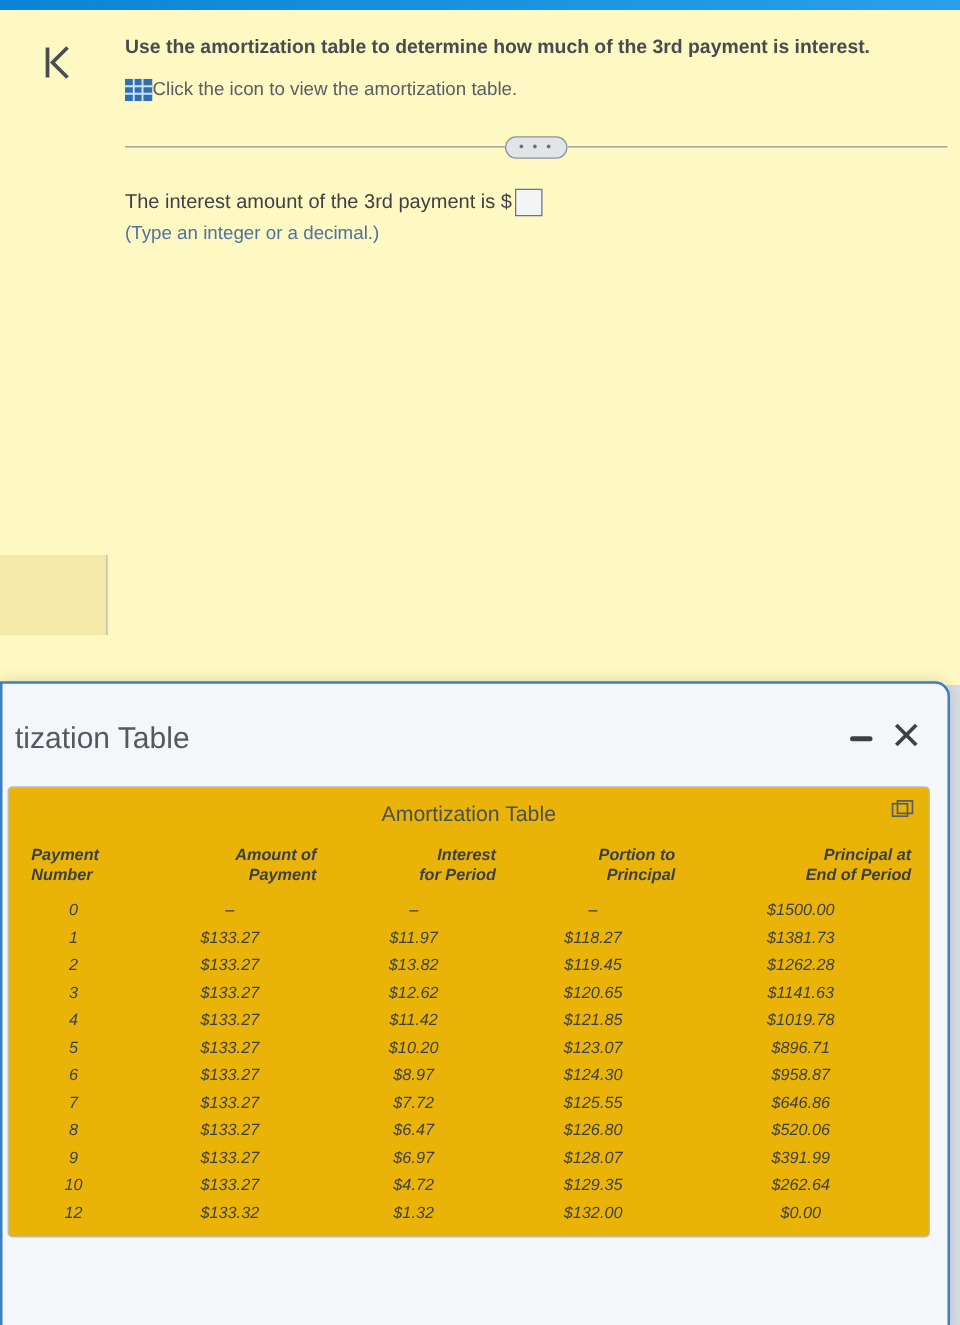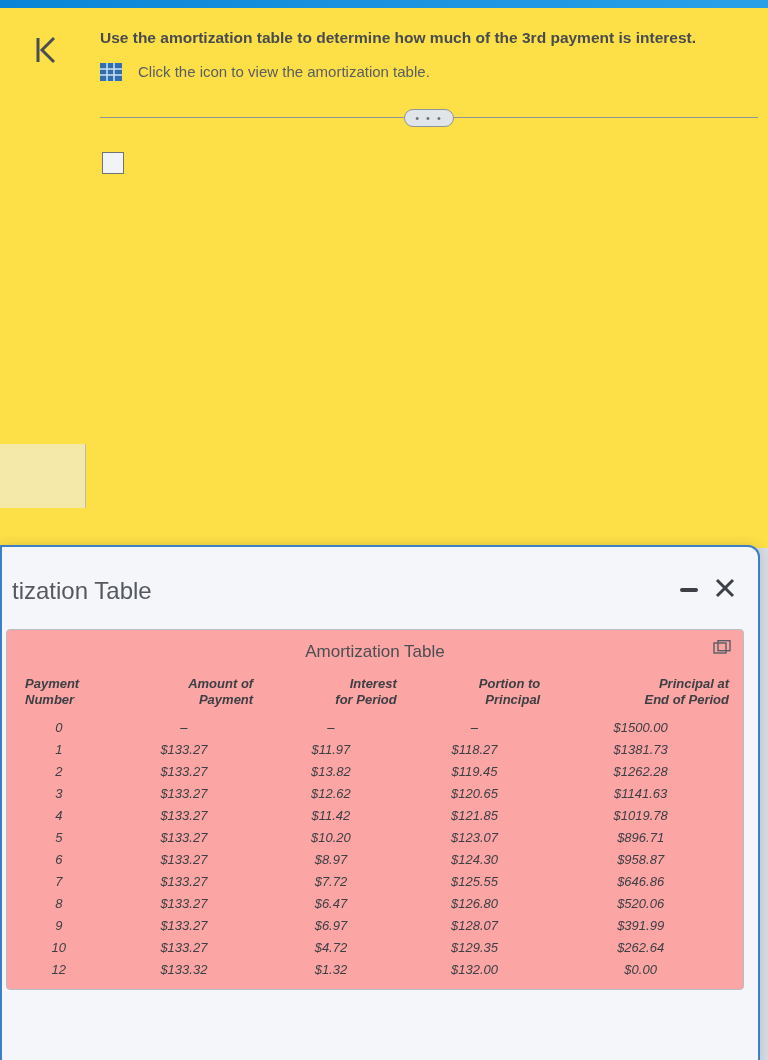--- a/index.html
+++ b/index.html
@@ -9,21 +9,21 @@
       width: 768px;
       height: 1060px;
       overflow: hidden;
       position: relative;
     }
     .topbar {
       height: 8px;
       background: linear-gradient(90deg, #0a84d6, #2aa0e8);
     }
     .main-area {
-      background: #fde047;
+      background: #fef9c3;
       padding: 12px 0 0 0;
       height: 540px;
       position: relative;
     }
     .back-btn {
       position: absolute;
       left: 28px;
       top: 24px;
       cursor: pointer;
     }
@@ -35,21 +35,21 @@
     }
     .question-text {
       font-size: 15.5px;
       font-weight: 600;
       padding: 8px 0 14px 0;
       line-height: 1.35;
     }
     .hint-row {
       display: flex;
       align-items: center;
-      gap: 16px;
+      gap: 0;
       padding-bottom: 18px;
     }
     .table-icon {
       width: 22px;
       height: 18px;
       display: inline-block;
     }
     .hint-text {
       font-size: 15px;
       color: #5a5d62;
@@ -142,21 +142,21 @@
     .win-close {
       cursor: pointer;
     }
     .win-close svg { width: 22px; height: 22px; }
 
     .table-container {
       margin: 14px 14px 0 4px;
       border: 1px solid #b9bec6;
       border-radius: 4px;
       padding: 12px 8px 8px 8px;
-      background: #fca5a5;
+      background: #eab308;
       position: relative;
     }
     .copy-icon {
       position: absolute;
       top: 10px;
       right: 12px;
       cursor: pointer;
     }
     .copy-icon svg { width: 18px; height: 14px; }
     .table-title {
@@ -217,22 +217,23 @@
       <span class="hint-text">Click the icon to view the amortization table.</span>
     </div>
 
     <div class="divider-row">
       <div class="divider-line"></div>
       <div class="ellipsis-pill">• • •</div>
       <div class="divider-line"></div>
     </div>
 
     <div class="answer-line">
-      <span class="answer-input"></span>
-    </div>
+      <span>The interest amount of the 3rd payment is $</span><span class="answer-input"></span>
+    </div>
+    <div class="answer-line answer-note">(Type an integer or a decimal.)</div>
   </div>
 
   <div class="yellow-tab"></div>
 </div>
 
 <div class="popup">
   <div class="popup-header">
     <div class="popup-title">tization Table</div>
     <div class="win-controls">
       <div class="win-min"></div>

